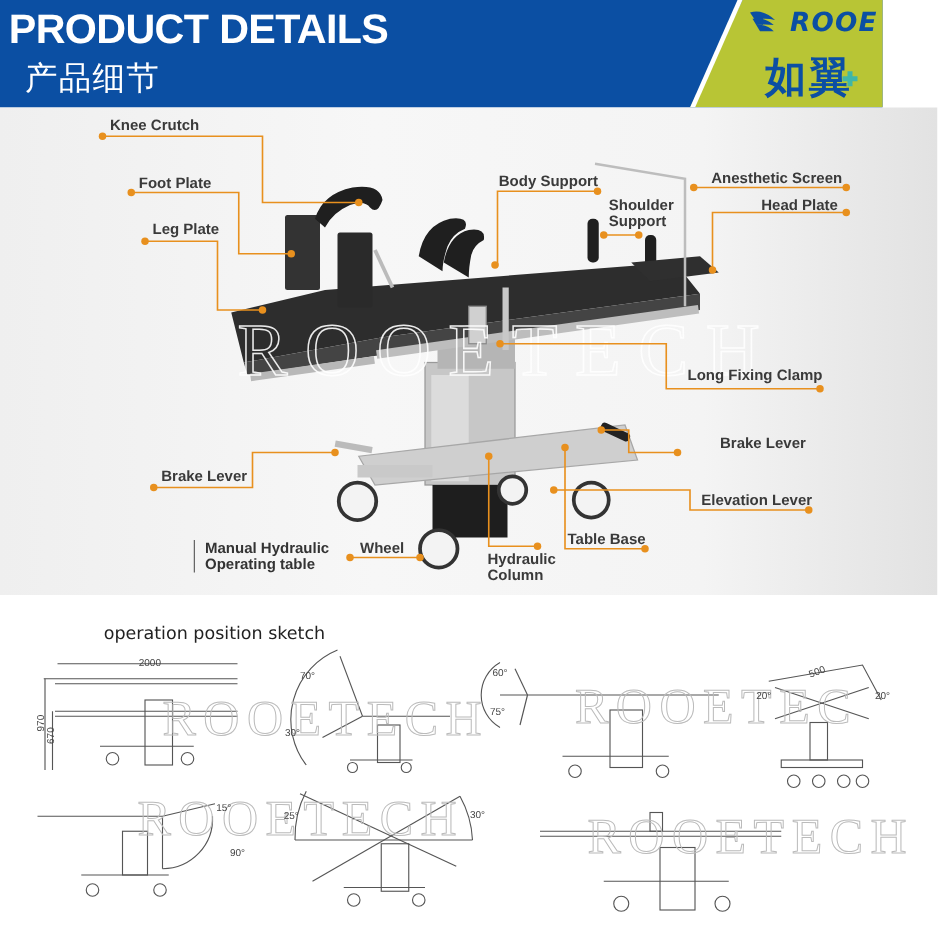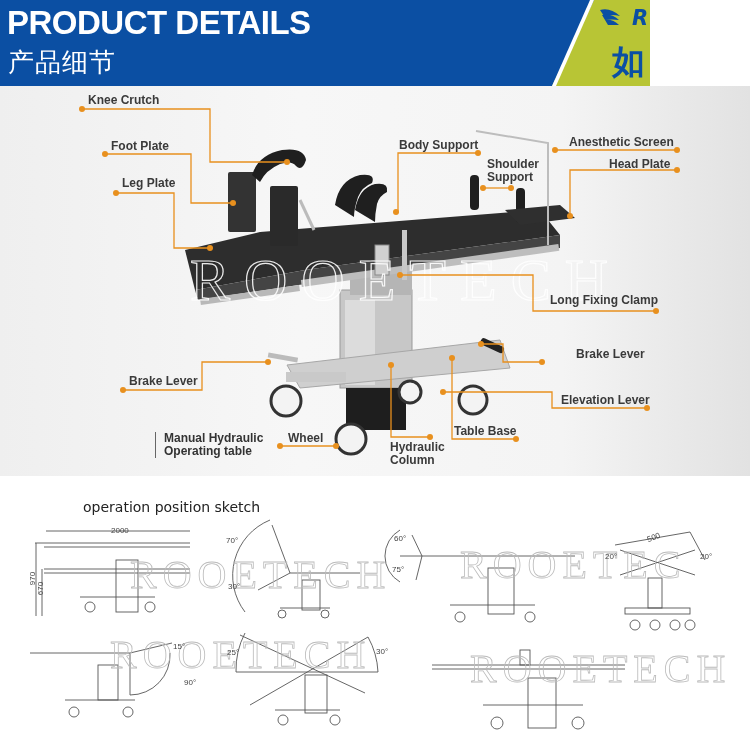--- a/index.html
+++ b/index.html
@@ -1,22 +1,22 @@
 <!DOCTYPE html>
 <html><head>
 <meta charset="utf-8">
 <style>
   * { margin:0; padding:0; box-sizing:border-box; }
   html, body { width:750px; height:756px; background:#ffffff; overflow:hidden; }
   body { position:relative; font-family:"Liberation Sans", "DejaVu Sans", sans-serif; }
 
   
-  .header { position:absolute; left:0; top:0; width:650px; height:86px; background:#0b4fa3; overflow:hidden; }
+  .header { position:absolute; left:0; top:0; width:706px; height:86px; background:#0b4fa3; overflow:hidden;text-align:center; }
   .header-title { position:absolute; left:7px; top:4px; color:#ffffff; font-weight:bold; font-size:33px; letter-spacing:-0.5px; font-family:"Liberation Sans", sans-serif; }
-  .header-subtitle { position:absolute; left:8px; top:45px; color:#ffffff; font-size:26px; font-family:Liberation Sans, sans-serif; font-weight:normal; letter-spacing:1px; }
+  .header-subtitle { position:absolute; left:20px; top:45px; color:#ffffff; font-size:26px; font-family:Liberation Sans, sans-serif; font-weight:normal; letter-spacing:1px; }
   .logo-panel { position:absolute; left:0; top:0; width:750px; height:86px; }
   .logo-text { position:absolute; left:632px; top:6px; color:#0b4fa3; font-size:21px; font-style:italic; font-weight:bold; letter-spacing:1px; font-family:"DejaVu Sans", sans-serif; }
   .logo-cn { position:absolute; left:612px; top:40px; color:#0b4fa3; font-size:33px; font-weight:bold; font-family:"DejaVu Sans", sans-serif; letter-spacing:2px; }
 
   
   .photo { position:absolute; left:0; top:86px; width:750px; height:390px; background:linear-gradient(90deg, #efefef 0%, #f7f7f7 40%, #f4f4f4 75%, #e2e2e2 100%); overflow:hidden; }
   .photo-bottom { position:absolute; left:0; top:476px; width:750px; height:4px; background:#ffffff; }
 
   .callout { position:absolute; font-size:12px; font-weight:bold; color:#3a3a3a; white-space:nowrap; line-height:12px; font-family:"Liberation Sans", sans-serif; }
 
@@ -246,21 +246,21 @@
     <text x="130" y="588">ROOETECH</text>
     <text x="460" y="578">ROOETEC</text>
     <text x="110" y="668">ROOETECH</text>
     <text x="470" y="682">ROOETECH</text>
   </g>
 </svg>
 
 <div class="sketch-label" style="left:111px;top:526px;">2000</div>
 <div class="sketch-label" style="left:26px;top:574px;transform:rotate(-90deg);">970</div>
 <div class="sketch-label" style="left:34px;top:584px;transform:rotate(-90deg);">670</div>
-<div class="sketch-label" style="left:226px;top:536px;">70°</div>
+<div class="sketch-label" style="left:240px;top:536px;">70°</div>
 <div class="sketch-label" style="left:228px;top:582px;">30°</div>
 <div class="sketch-label" style="left:394px;top:534px;">60°</div>
 <div class="sketch-label" style="left:392px;top:565px;text-align:right;">75°</div>
 <div class="sketch-label" style="left:647px;top:533px;transform:rotate(-20deg);">500</div>
 <div class="sketch-label" style="left:605px;top:552px;">20°</div>
 <div class="sketch-label" style="left:700px;top:552px;">20°</div>
 <div class="sketch-label" style="left:173px;top:642px;">15°</div>
 <div class="sketch-label" style="left:164px;top:678px;margin-left:20px;">90°</div>
 <div class="sketch-label" style="left:227px;top:648px;">25°</div>
 <div class="sketch-label" style="left:376px;top:647px;">30°</div>

